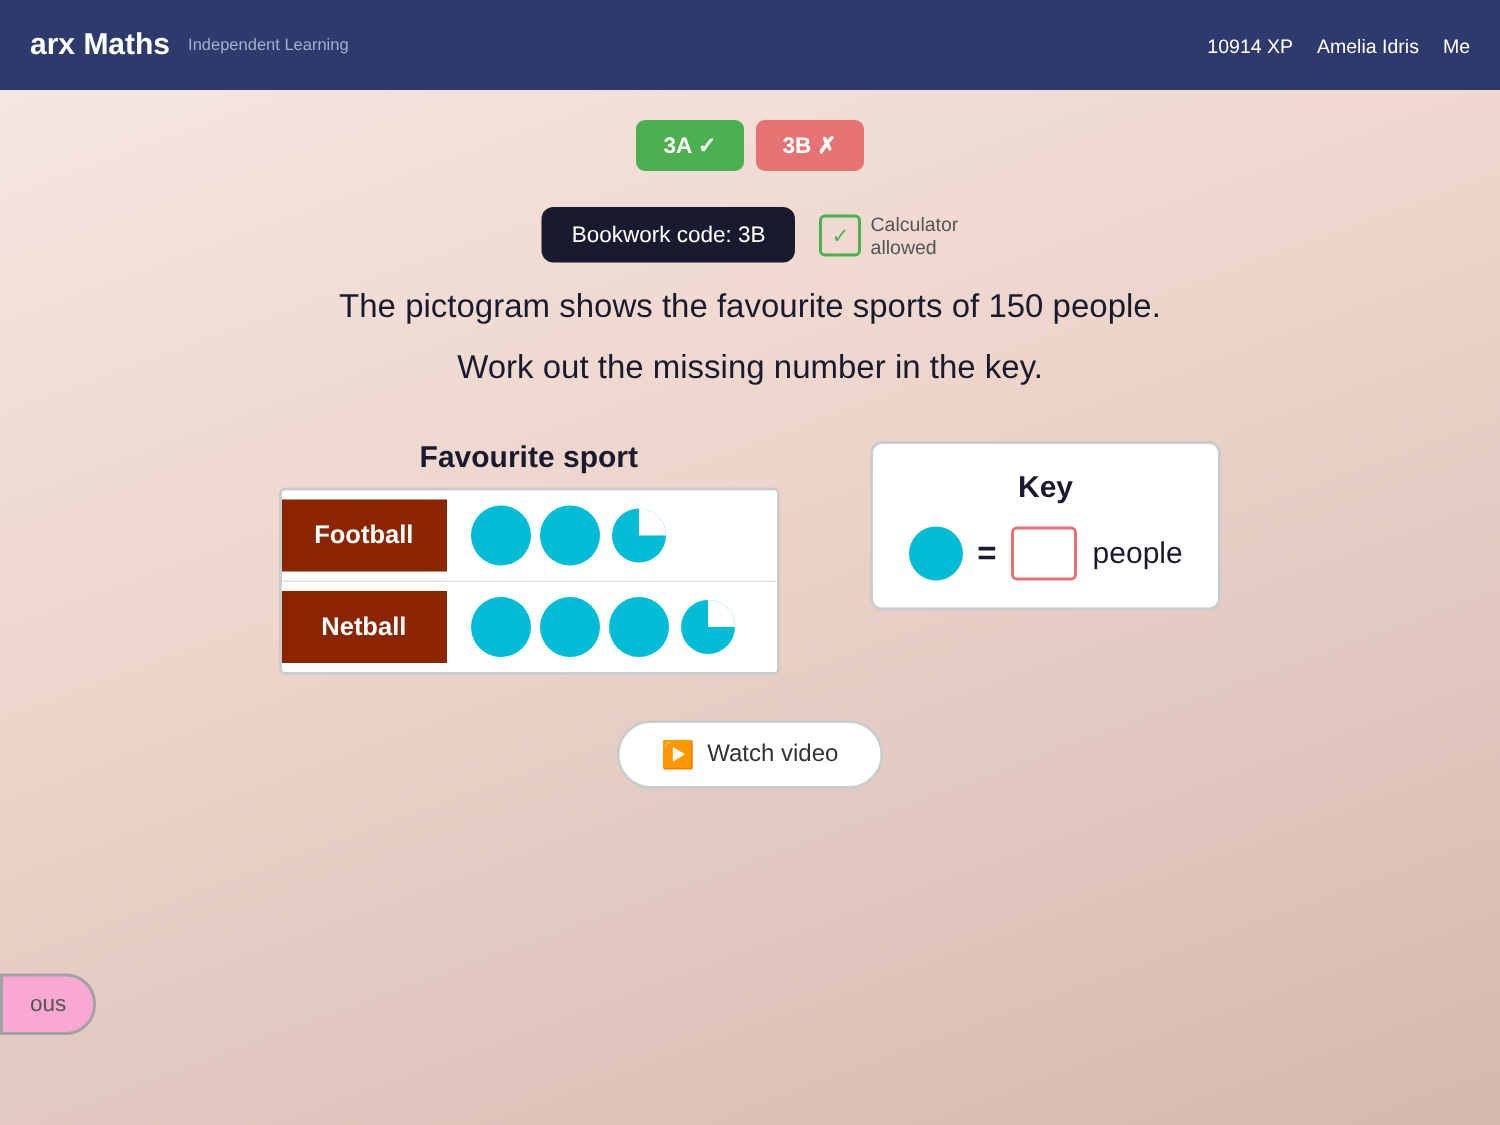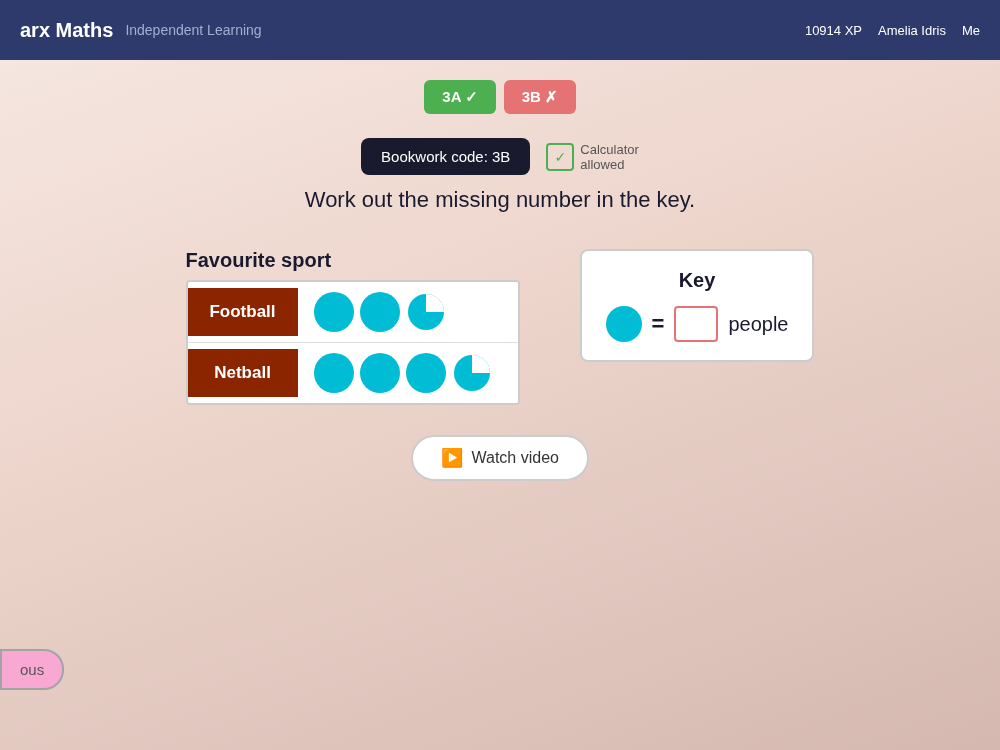--- a/index.html
+++ b/index.html
@@ -31,21 +31,21 @@
     }
 
     .brand-name {
       color: white;
       font-size: 20px;
       font-weight: bold;
     }
 
     .brand-sub {
       color: #a0b0d0;
-      font-size: 14px;
+      font-size: 11px;
     }
 
     .navbar-right {
       display: flex;
       align-items: center;
       gap: 16px;
       color: white;
       font-size: 13px;
     }
 
@@ -169,20 +169,21 @@
     .pictogram-table {
       display: flex;
       flex-direction: column;
     }
 
     .pictogram-title {
       font-size: 20px;
       font-weight: bold;
       color: #1a1a2e;
       margin-bottom: 8px;
+      text-align: center;
     }
 
     .pictogram-body {
       border: 2px solid #ccc;
       border-radius: 4px;
       overflow: hidden;
       background: white;
     }
 
     .pictogram-row {
@@ -335,20 +336,21 @@
     <div class="bookwork-badge">Bookwork code: 3B</div>
     <div class="calculator-info">
       <div class="calc-icon">✓</div>
       <div>
         <div>Calculator</div>
         <div>allowed</div>
       </div>
     </div>
   </div>
 
+  <div class="question-text">The pictogram shows the favourite sports of 150 people.</div>
   <div class="work-out-text">Work out the missing number in the key.</div>
 
   <div class="pictogram-section">
 
     <div class="pictogram-table">
       <div class="pictogram-title">Favourite sport</div>
       <div class="pictogram-body">
 
         <div class="pictogram-row">
           <div class="sport-label">Football</div>

